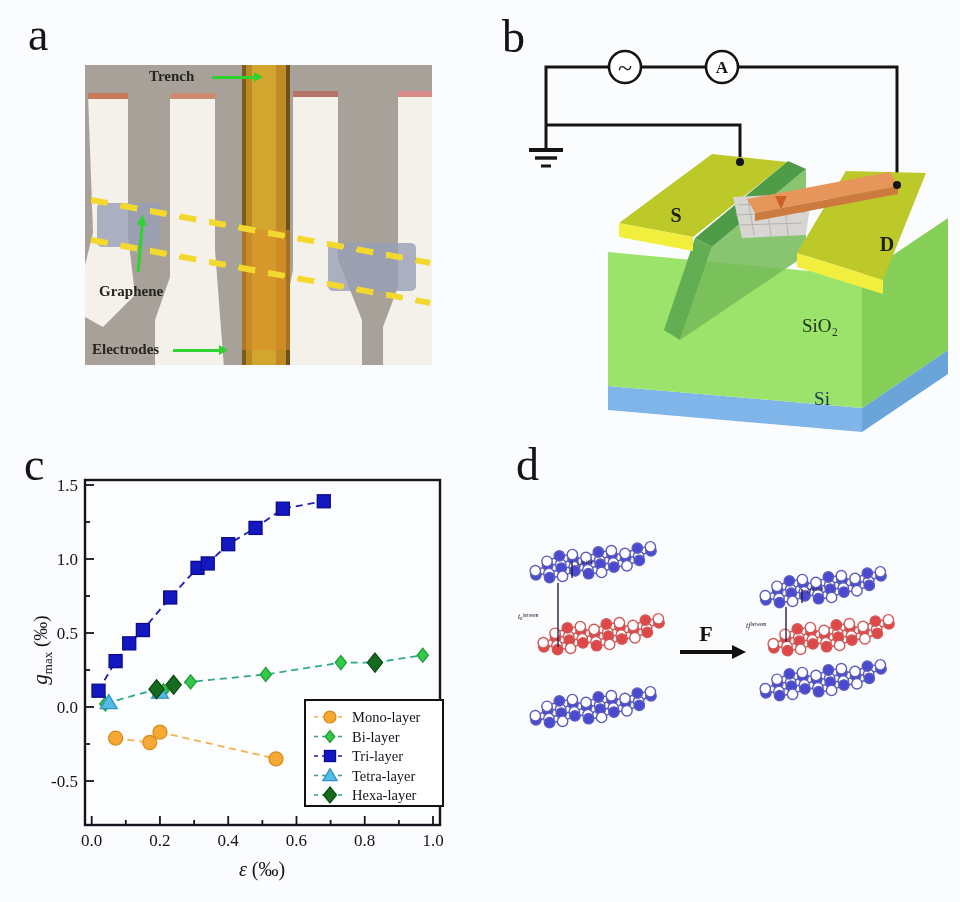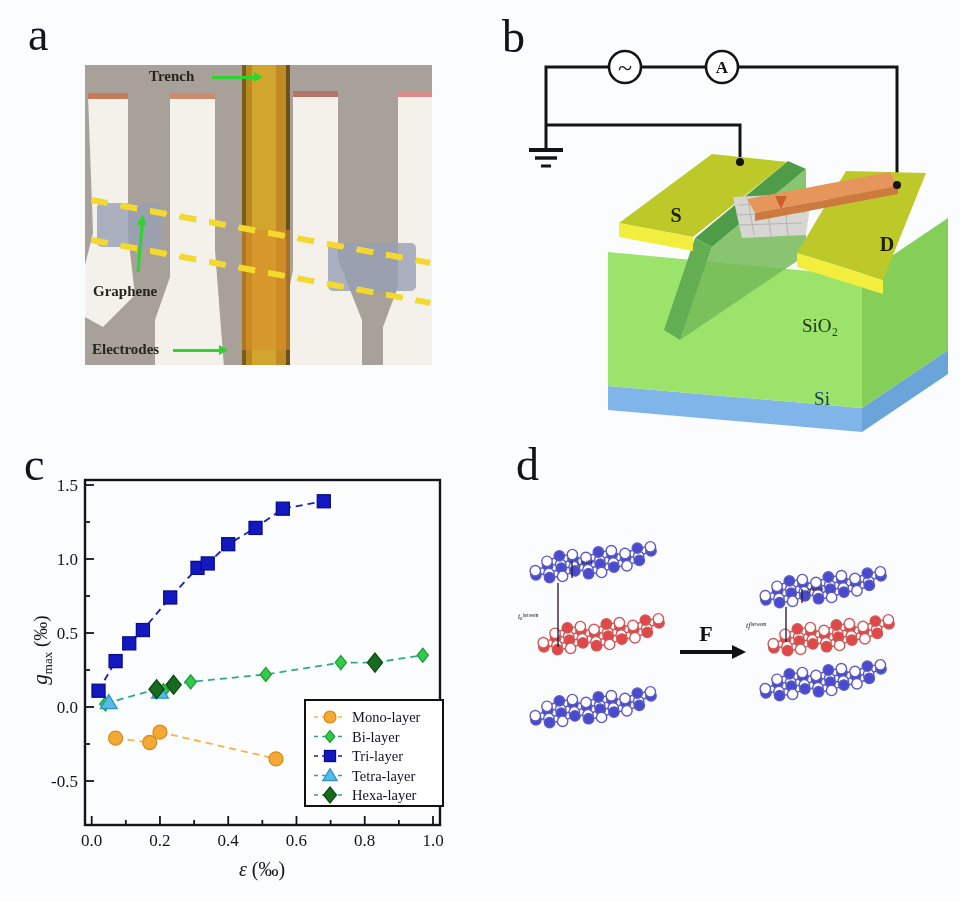--- a/index.html
+++ b/index.html
@@ -54,21 +54,21 @@
   <div class="gpatch" style="left:243px;top:178px;width:88px;height:48px;"></div>
   <div class="gdash" style="left:6px;top:132px;"></div>
   <div class="gdash" style="left:6px;top:172px;"></div>
   <div class="pa-label" style="left:64px;top:3px;">Trench</div>
   <div class="aline" style="left:127px;top:11px;width:44px;"></div>
   <div class="ahead" style="left:169px;top:7px;"></div>
   <div id="graphene-arrow">
       <div class="stem"></div>
       <div class="uphead"></div>
     </div>
-  <div class="pa-label" style="left:8px;top:218px;">Graphene</div>
+  <div class="pa-label" style="left:14px;top:218px;">Graphene</div>
   <div class="pa-label" style="left:7px;top:276px;">Electrodes</div>
   <div class="aline" style="left:88px;top:284px;width:48px;"></div>
   <div class="ahead" style="left:134px;top:280px;"></div>
   <div id="scale-bar"></div>
 </div>
 
 <svg id="panel-b-svg" style="left:480px;top:25px;" width="480" height="412" viewBox="0 0 480 412">
   <g stroke="#141414" stroke-width="3" fill="none">
     <polyline points="66,125 66,42 129,42"></polyline>
     <polyline points="161,42 226,42"></polyline>

